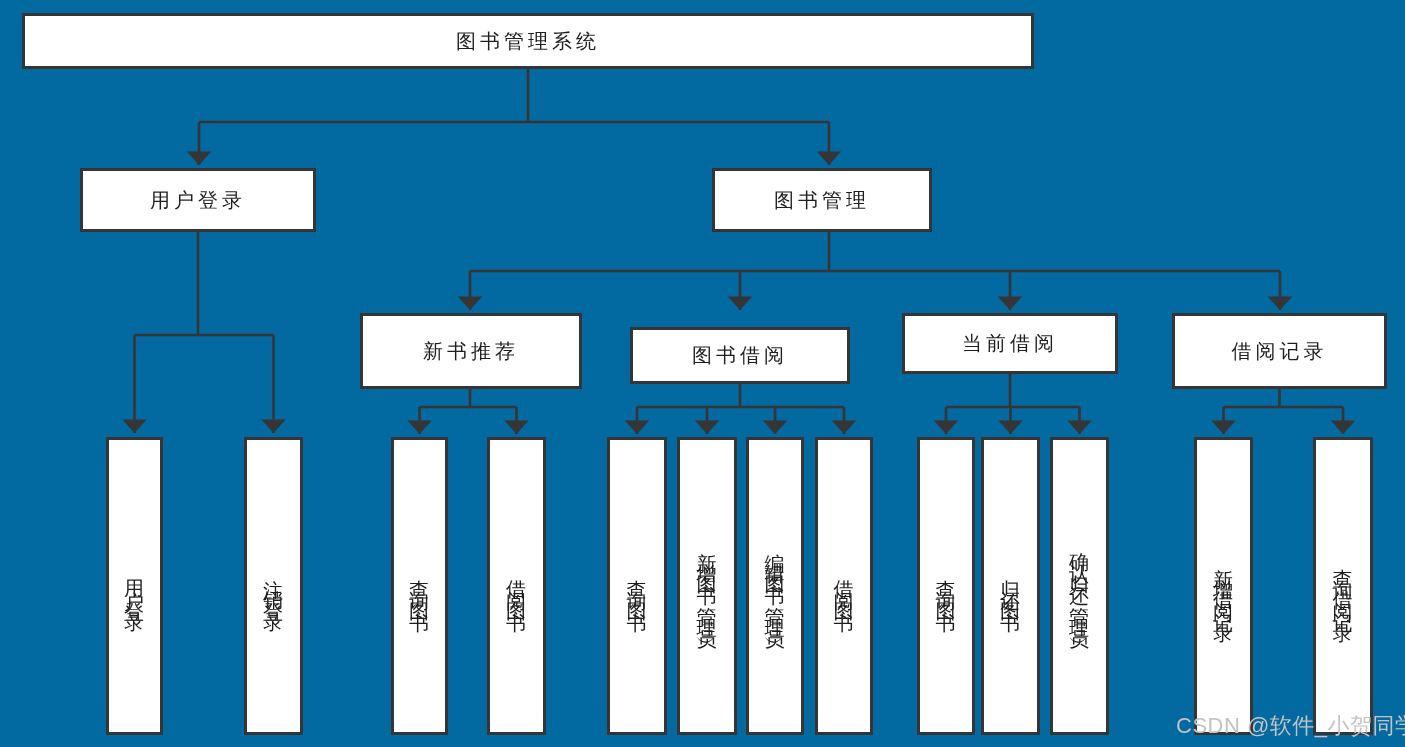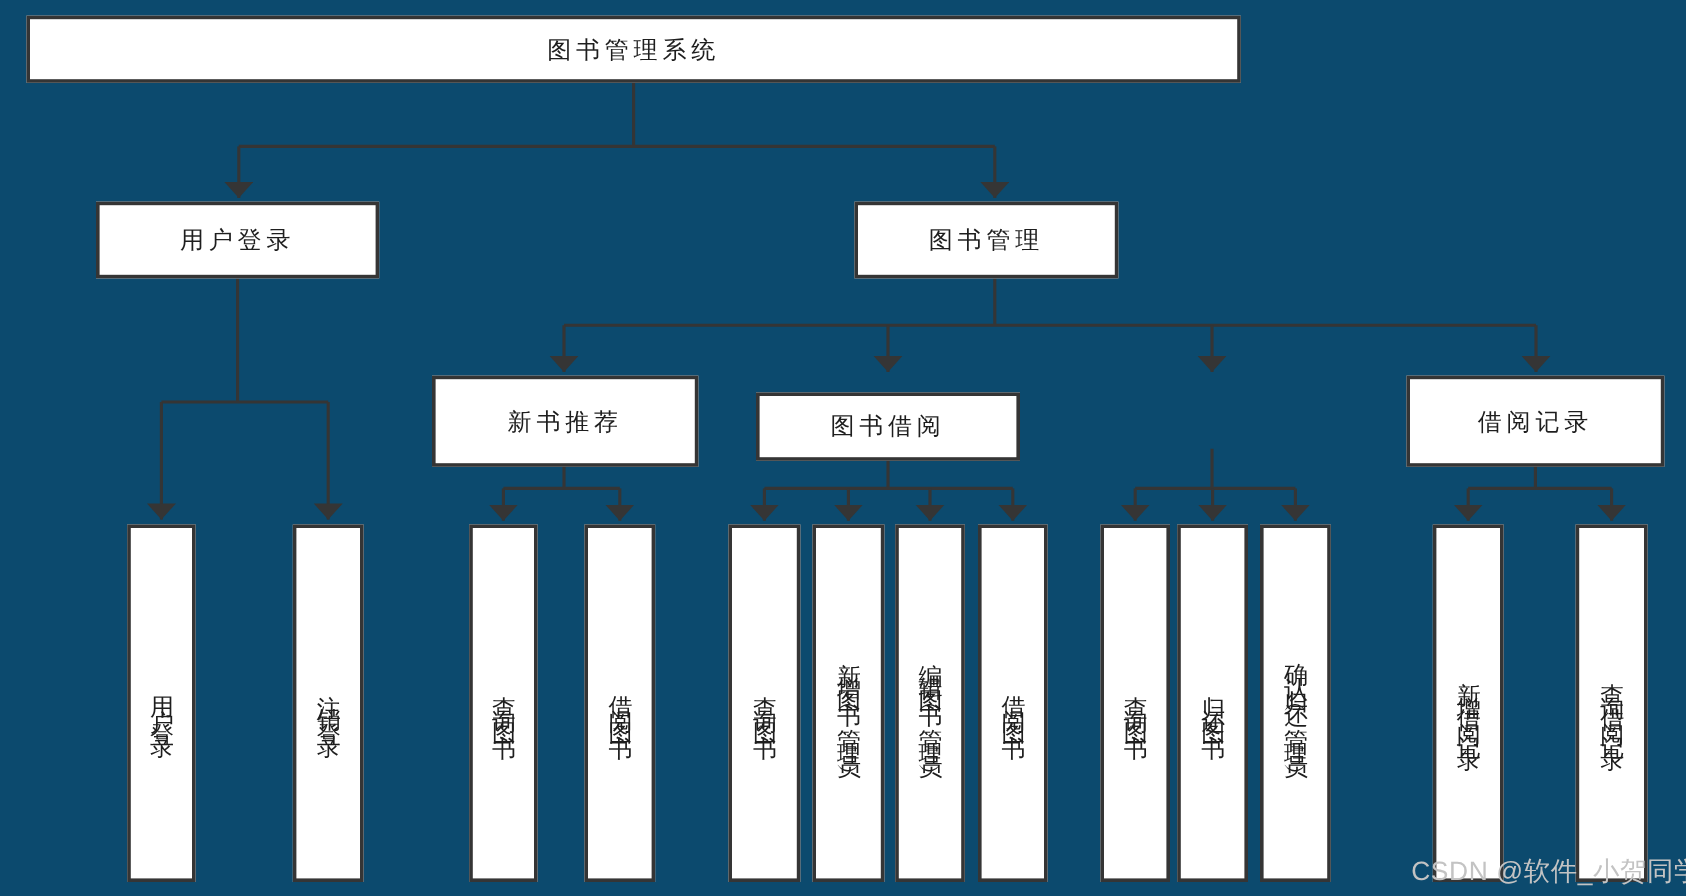--- a/index.html
+++ b/index.html
@@ -1,17 +1,17 @@
 <!DOCTYPE html>
 <html><head>
 <meta charset="utf-8">
 <style>
   html,body{margin:0;padding:0;background:#ffffff;}
   body{font-family:"Liberation Sans","DejaVu Sans",sans-serif;}
-  .canvas{position:relative;width:1405px;height:747px;background:#0c4a6e;overflow:hidden;}
+  .canvas{position:relative;width:1405px;height:747px;background:#0369a1;overflow:hidden;}
   .wires{position:absolute;left:0;top:0;z-index:1;}
   .box{
     position:absolute;z-index:2;box-sizing:border-box;
     background:#ffffff;border:3px solid #353535;color:#1e1e1e;
     display:flex;align-items:center;justify-content:center;
   }
   .h-box{font-size:20px;letter-spacing:4px;white-space:nowrap;}
   .v-box{
     writing-mode:vertical-rl;text-orientation:mixed;
     font-size:20px;letter-spacing:11px;line-height:1;
@@ -70,20 +70,21 @@
     </g>
   </svg>
 
   <div class="box h-box" style="left:22px;top:13px;width:1012px;height:56px;">图书管理系统</div>
 
   <div class="box h-box" style="left:80px;top:168px;width:236px;height:64px;">用户登录</div>
   <div class="box h-box" style="left:712px;top:168px;width:220px;height:64px;">图书管理</div>
 
   <div class="box h-box" style="left:360px;top:313px;width:222px;height:76px;">新书推荐</div>
   <div class="box h-box" style="left:630px;top:327px;width:220px;height:57px;">图书借阅</div>
+  <div class="box h-box" style="left:902px;top:313px;width:216px;height:61px;">当前借阅</div>
   <div class="box h-box" style="left:1172px;top:313px;width:215px;height:76px;">借阅记录</div>
 
   <div class="box v-box" style="left:106px;top:437px;width:57px;height:298px;">用户登录</div>
   <div class="box v-box" style="left:244px;top:437px;width:59px;height:298px;">注销登录</div>
 
   <div class="box v-box" style="left:391px;top:437px;width:57px;height:298px;">查询图书</div>
   <div class="box v-box" style="left:487px;top:437px;width:59px;height:298px;">借阅图书</div>
 
   <div class="box v-box" style="left:607px;top:437px;width:60px;height:298px;">查询图书</div>
   <div class="box v-box" style="left:677px;top:437px;width:60px;height:298px;">新增图书（管理员）</div>

